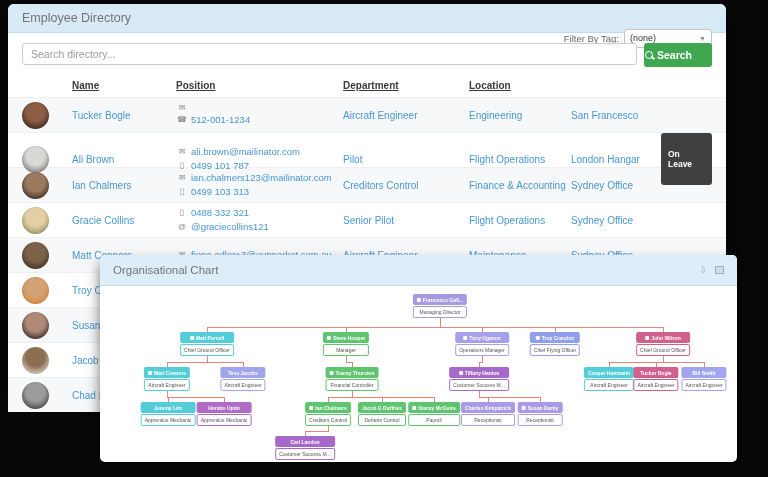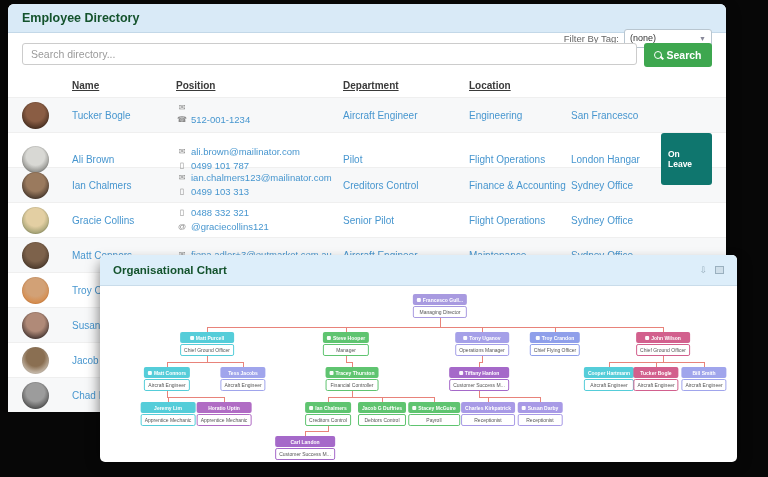--- a/index.html
+++ b/index.html
@@ -3,44 +3,44 @@
 <meta charset="utf-8">
 <style>
   html,body{margin:0;padding:0;background:#070707;width:768px;height:477px;overflow:hidden;
     font-family:"Liberation Sans", sans-serif;}
   .window{position:absolute;background:#fff;border-radius:6px;
     box-shadow:0 3px 0 rgba(140,140,140,.85), 0 8px 14px rgba(0,0,0,.55);}
   #main-window{left:8px;top:4px;width:718px;height:386px;}
   #org-window{left:100px;top:255px;width:637px;height:198px;border-radius:5px;z-index:5;}
   .titlebar{height:28px;background:#d9eaf7;border-bottom:1px solid #c3d8e8;border-radius:6px 6px 0 0;
     display:flex;align-items:center;justify-content:space-between;padding:0 14px;}
-  .win-title{font-size:12.5px;font-weight:bold;color:#14532d;}
+  .win-title{font-size:12.5px;font-weight:normal;color:#737373;}
   .filter-wrap{display:flex;align-items:center;gap:5px;margin-top:40px;}
   .filter-label{font-size:9.5px;color:#666;}
   .select{width:76px;height:17px;background:#fff;border:1px solid #b9c6d0;border-radius:3px;
     font-size:9px;color:#333;display:flex;align-items:center;justify-content:space-between;padding:0 5px;cursor:pointer;}
   .caret{color:#889;font-size:7px;}
   .searchbar{display:flex;gap:7px;padding:10px 14px 8px;}
   .search-input{flex:1;height:20px;border:1px solid #ccc;border-radius:3px;padding:0 8px;font-size:10.5px;color:#333;
     font-family:"Liberation Sans",sans-serif;}
   .search-input::placeholder{color:#9a9a9a;}
   .btn-search{width:66px;height:22px;background:#3ea74f;border:1px solid #37984703;border-radius:3px;color:#fff;
-    font-size:10.5px;font-weight:bold;display:flex;align-items:center;justify-content:center;gap:4px;cursor:pointer;}
+    font-size:10.5px;font-weight:bold;display:flex;align-items:center;gap:4px;cursor:pointer;}
   .mag{position:relative;width:6px;height:6px;border:1.4px solid #fff;border-radius:50%;display:inline-block;}
   .mag::after{content:"";position:absolute;width:4px;height:1.6px;background:#fff;transform:rotate(45deg);right:-3px;bottom:-1px;}
   .grid-cols{display:grid;grid-template-columns:50px 104px 167px 126px 102px 90px 1fr;align-items:center;}
   .thead{padding:5px 14px 6px;font-size:10px;font-weight:bold;color:#3a3a3a;text-decoration:underline;}
   .t-row{padding:0 14px;height:34px;border-top:1px solid #efefef;}
   .t-row:nth-child(odd){background:#f7f8f9;}
   .avatar{width:27px;height:27px;border-radius:50%;box-shadow:inset 0 0 0 1px rgba(0,0,0,.06);}
   .lnk{color:#4796cf;font-size:10px;text-decoration:none;cursor:pointer;}
   .contact-cell{display:flex;flex-direction:column;gap:1px;}
   .c-line{display:flex;align-items:center;font-size:9.5px;color:#4796cf;line-height:1.35;cursor:pointer;}
   .c-ico{color:#8a8a8a;font-size:8px;width:12px;display:inline-block;text-align:center;margin-right:3px;}
-  .badge{display:inline-block;background:#0f766e;color:#fff;font-size:8.5px;font-weight:bold;
+  .badge{display:inline-block;background:#404040;color:#fff;font-size:8.5px;font-weight:bold;
     padding:16px 7px;border-radius:3px;cursor:default;}
   
   #org-titlebar{height:30px;background:#ddeefa;border-bottom:1px solid #c9dcea;border-radius:5px 5px 0 0;
     display:flex;align-items:center;justify-content:space-between;padding:0 13px;}
   #org-titlebar .win-title{font-size:11.5px;}
   .win-icons{display:flex;gap:8px;align-items:center;}
   .win-ico{color:#9ab0bf;font-size:9px;cursor:pointer;line-height:1;}
   .sq-ico{width:7px;height:6px;border:1px solid #9ab0bf;background:#cfdfea;display:inline-block;cursor:pointer;}
   #org-body{position:relative;width:637px;height:176px;overflow:hidden;background:#fff;border-radius:0 0 5px 5px;}
   .node{position:absolute;transform:translateX(-50%);text-align:center;z-index:2;cursor:pointer;}

